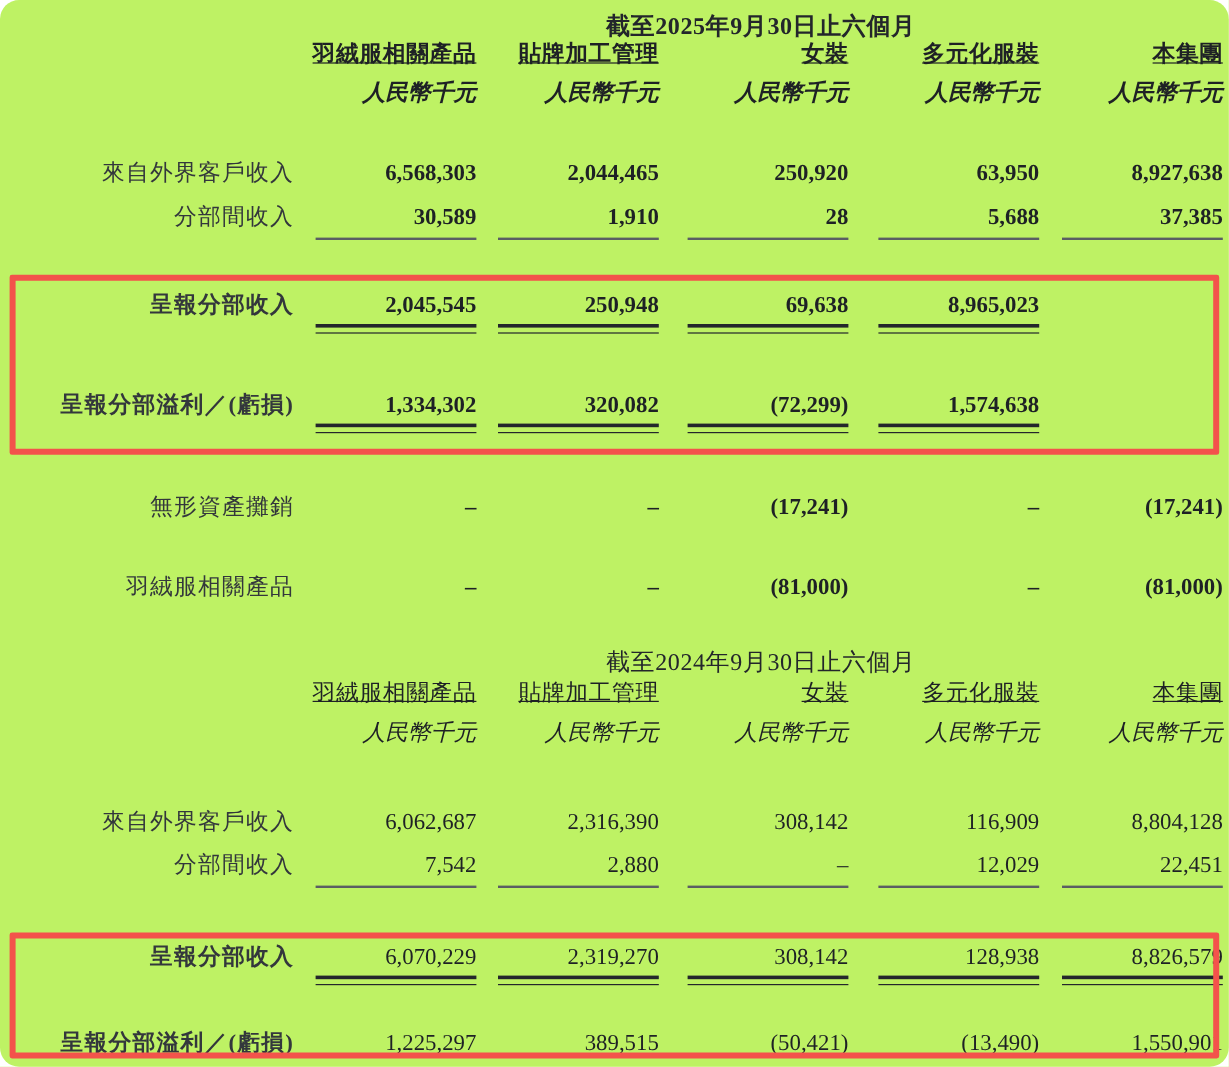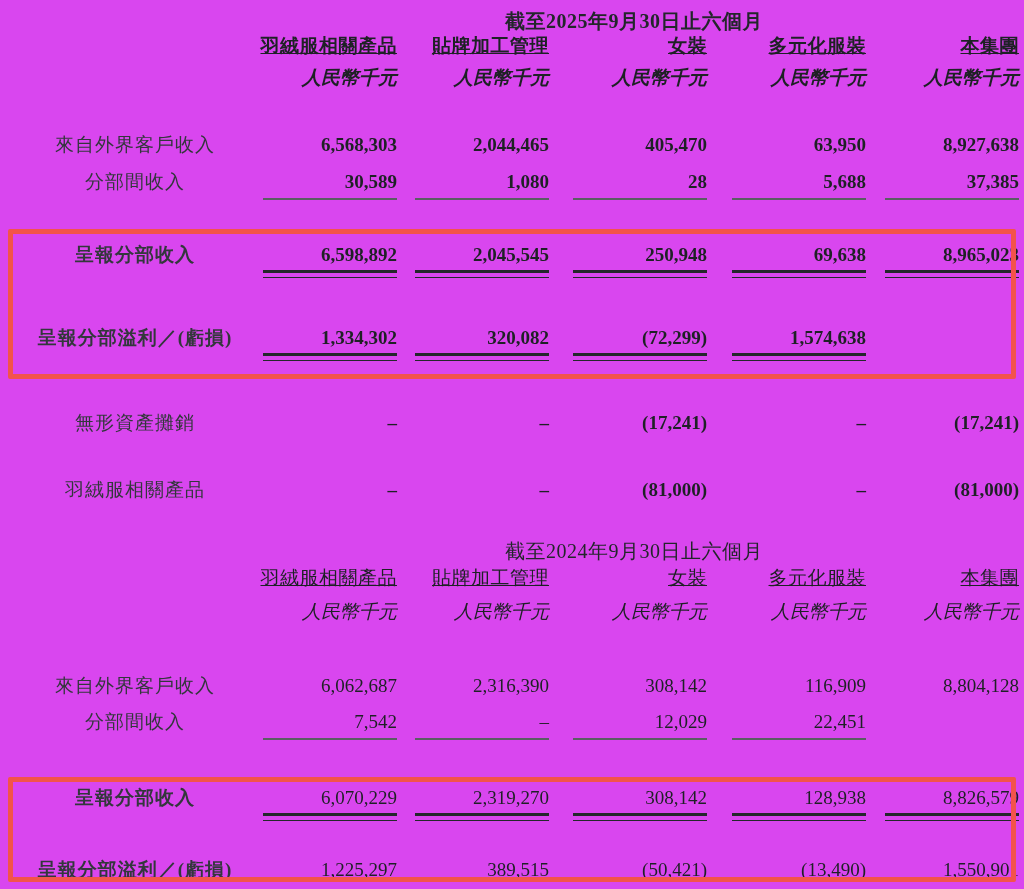--- a/index.html
+++ b/index.html
@@ -1,32 +1,32 @@
 <!DOCTYPE html>
 <html><head>
 <meta charset="utf-8">
 <style>
   html,body{margin:0;padding:0;}
   body{
     width:1024px;height:889px;overflow:hidden;background:#ffffff;
     font-family:"Liberation Serif","DejaVu Serif",serif;color:#26292e;
   }
-  #page{position:relative;width:1024px;height:889px;background:#d946ef;}
+  #page{position:relative;width:1024px;height:889px;background:#bef264;border-radius:16px;}
   .period{
     position:absolute;left:634px;transform:translateX(-50%);
     font-size:20px;white-space:nowrap;letter-spacing:0.5px;color:#23262b;
   }
   .period.bold{font-weight:700;}
   .row{
     position:absolute;left:25px;
     display:grid;grid-template-columns:220px 152px 152px 158px 159px 153px;
     line-height:1;white-space:nowrap;
   }
   .cell{font-size:19px;}
-  .cell.label{text-align:center;letter-spacing:1px;color:#33373c;}
+  .cell.label{text-align:right;letter-spacing:1px;color:#33373c;}
   .cell.num{text-align:right;color:#1e2125;}
   .t1 .cell.num{font-weight:700;}
   .colhead .cell{letter-spacing:0.5px;text-decoration:underline;}
   .t1.colhead .cell{font-weight:700;}
   .unit .cell{font-style:italic;font-family:Liberation Serif, serif;}
   .t1.unit .cell{font-weight:700;}
   .bold-label .cell.label{font-weight:700;}
   .rule{width:134px;margin-left:auto;}
   .rule.single{margin-top:7px;border-bottom:2.2px solid #5a5e63;}
   .rule.double{margin-top:6px;height:4px;border-top:3.5px solid #24272b;border-bottom:1.6px solid #24272b;}
@@ -58,37 +58,36 @@
     <div class="cell num">人民幣千元</div>
     <div class="cell num">人民幣千元</div>
     <div class="cell num">人民幣千元</div>
     <div class="cell num">人民幣千元</div>
   </div>
 
   <div class="row t1" style="top:135px">
     <div class="cell label">來自外界客戶收入</div>
     <div class="cell num">6,568,303</div>
     <div class="cell num">2,044,465</div>
-    <div class="cell num">405,470</div>
+    <div class="cell num">250,920</div>
     <div class="cell num">63,950</div>
     <div class="cell num">8,927,638</div>
   </div>
 
   <div class="row t1" style="top:172px">
     <div class="cell label">分部間收入</div>
     <div class="cell num"><span>30,589</span><div class="rule single"></div></div>
-    <div class="cell num"><span>1,080</span><div class="rule single"></div></div>
+    <div class="cell num"><span>1,910</span><div class="rule single"></div></div>
     <div class="cell num"><span>28</span><div class="rule single"></div></div>
     <div class="cell num"><span>5,688</span><div class="rule single"></div></div>
     <div class="cell num"><span>37,385</span><div class="rule single"></div></div>
   </div>
 
   <div class="row t1 bold-label" style="top:245px">
     <div class="cell label">呈報分部收入</div>
-    <div class="cell num"><span>6,598,892</span><div class="rule double"></div></div>
     <div class="cell num"><span>2,045,545</span><div class="rule double"></div></div>
     <div class="cell num"><span>250,948</span><div class="rule double"></div></div>
     <div class="cell num"><span>69,638</span><div class="rule double"></div></div>
     <div class="cell num"><span>8,965,023</span><div class="rule double"></div></div>
   </div>
 
   <div class="row t1 bold-label" style="top:328px">
     <div class="cell label">呈報分部溢利／(虧損)</div>
     <div class="cell num"><span>1,334,302</span><div class="rule double"></div></div>
     <div class="cell num"><span>320,082</span><div class="rule double"></div></div>
@@ -139,20 +138,21 @@
     <div class="cell num">6,062,687</div>
     <div class="cell num">2,316,390</div>
     <div class="cell num">308,142</div>
     <div class="cell num">116,909</div>
     <div class="cell num">8,804,128</div>
   </div>
 
   <div class="row" style="top:712px">
     <div class="cell label">分部間收入</div>
     <div class="cell num"><span>7,542</span><div class="rule single"></div></div>
+    <div class="cell num"><span>2,880</span><div class="rule single"></div></div>
     <div class="cell num"><span>–</span><div class="rule single"></div></div>
     <div class="cell num"><span>12,029</span><div class="rule single"></div></div>
     <div class="cell num"><span>22,451</span><div class="rule single"></div></div>
   </div>
 
   <div class="row bold-label" style="top:788px">
     <div class="cell label">呈報分部收入</div>
     <div class="cell num"><span>6,070,229</span><div class="rule double"></div></div>
     <div class="cell num"><span>2,319,270</span><div class="rule double"></div></div>
     <div class="cell num"><span>308,142</span><div class="rule double"></div></div>

